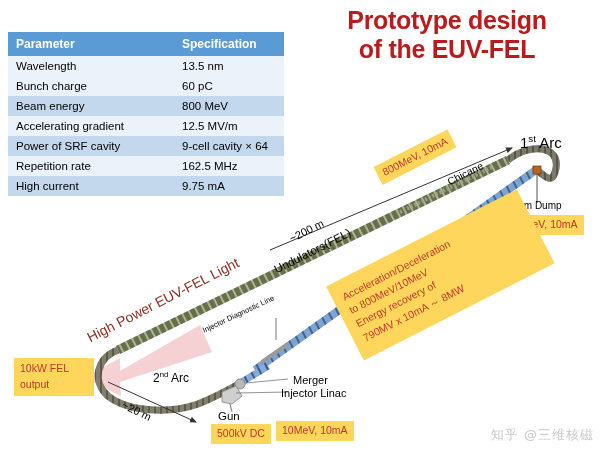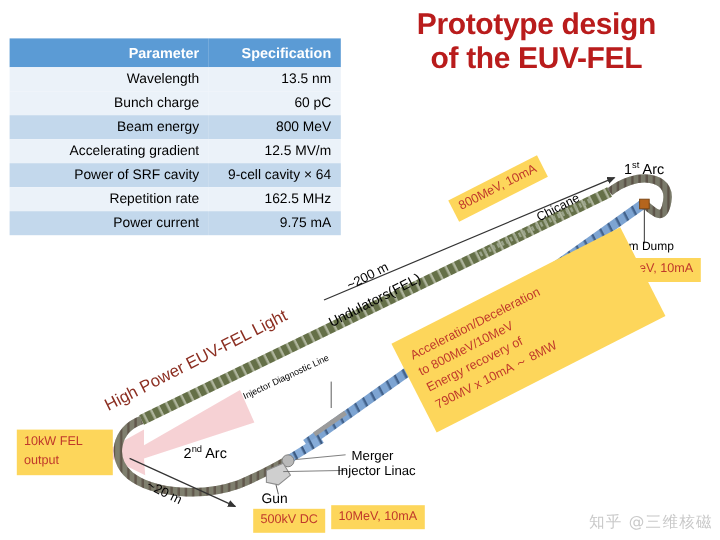--- a/index.html
+++ b/index.html
@@ -23,25 +23,25 @@
   .title .l2{display:block;}
 
   
   .spec-table{
     position:absolute; left:8px; top:32px; width:276px;
     border-collapse:collapse;
     font-size:11.5px; color:#000;
   }
   .spec-table th{
     background:#5B9BD5; color:#ffffff;
-    font-weight:bold; text-align:right;
+    font-weight:bold; text-align:left;
     padding:5px 8px; font-size:12px;
   }
   .spec-table td{
-    padding:4px 8px; text-align:right; white-space:nowrap;
+    padding:4px 8px; text-align:left; white-space:nowrap;
   }
   .spec-table tr.odd td{background:#EBF2F9;}
   .spec-table tr.even td{background:#C3D8EC;}
   .spec-table .col-p{width:150px;}
 
   
   #ring{position:absolute;left:0;top:0;width:600px;height:450px;}
 
   
   .ybox{
@@ -118,21 +118,21 @@
       </tr>
       <tr class="even">
         <td>Power of SRF cavity</td>
         <td>9-cell cavity × 64</td>
       </tr>
       <tr class="odd">
         <td>Repetition rate</td>
         <td>162.5 MHz</td>
       </tr>
       <tr class="even">
-        <td>Power current</td>
+        <td>High current</td>
         <td>9.75  mA</td>
       </tr>
     </tbody>
   </table>
 
   <svg id="ring" viewBox="0 0 600 450">
     <defs>
 
       <pattern id="magpat" width="7" height="7" patternUnits="userSpaceOnUse" patternTransform="rotate(-27)">
         <rect width="7" height="7" fill="#6E7A4E"></rect>
@@ -210,21 +210,21 @@
 
     <g>
       <line x1="270" y1="250" x2="512" y2="148" stroke="#333" stroke-width="1" marker-end="url(#arrowblk)"></line>
     </g>
 
     <g>
       <line x1="108" y1="382" x2="196" y2="422" stroke="#333" stroke-width="1" marker-end="url(#arrowblk2)"></line>
     </g>
   </svg>
 
-  <div class="lbl" style="left:520px;top:133px;font-size:12px;">
+  <div class="lbl" style="left:520px;top:133px;font-size:15px;">
     <span>1</span><sup>st</sup><span> Arc</span>
   </div>
 
   <div class="lbl" style="left:153px;top:370px;font-size:12px;">
     <span>2</span><sup>nd</sup><span> Arc</span>
   </div>
 
   <div class="lbl" style="left:448px;top:176px;transform:rotate(-27deg);transform-origin:0 50%;font-size:10.5px;">Chicane</div>
 
   <div class="lbl" style="left:506px;top:200px;font-size:10px;">Beam Dump</div>

